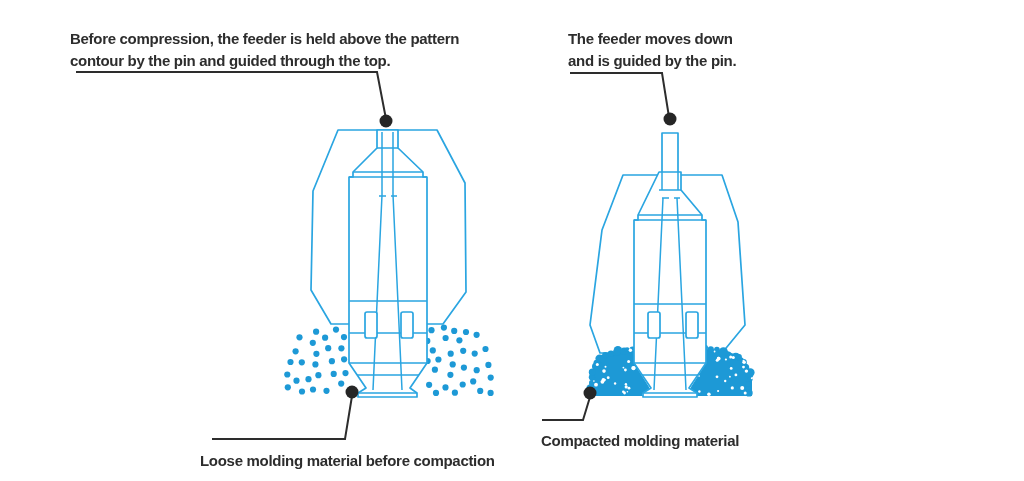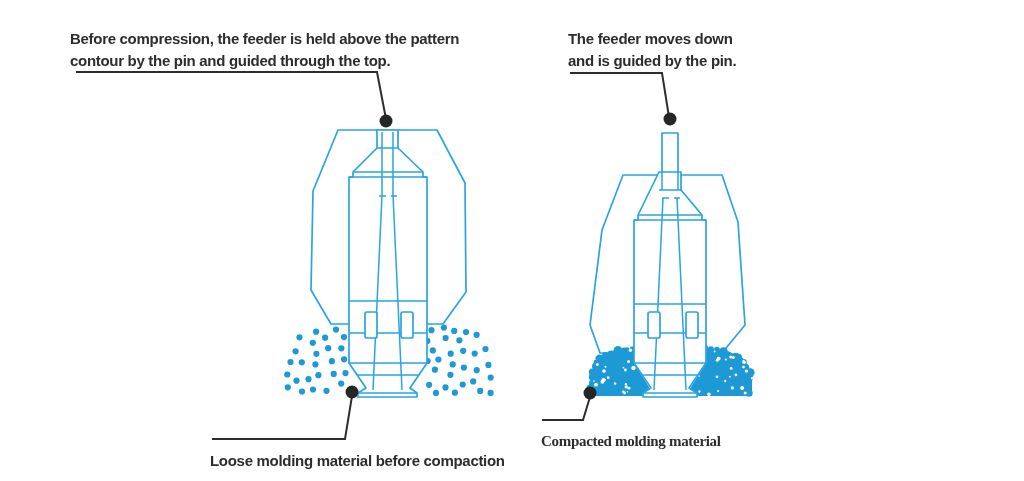--- a/index.html
+++ b/index.html
@@ -213,21 +213,21 @@
   <div class="note" style="left:70px;top:28px;">
     <div>Before compression, the feeder is held above the pattern</div>
     <div>contour by the pin and guided through the top.</div>
   </div>
 
   <div class="note" style="left:568px;top:28px;">
     <div>The feeder moves down</div>
     <div>and is guided by the pin.</div>
   </div>
 
-  <div class="note" style="left:210px;top:450px;">
+  <div class="note" style="left:200px;top:450px;">
     <div>Loose molding material before compaction</div>
   </div>
 
-  <div class="note" style="left:541px;top:430px;font-family:Liberation Serif, serif;">
+  <div class="note" style="left:541px;top:430px;">
     <div>Compacted molding material</div>
   </div>
 
 </div>
 
 </body></html>

